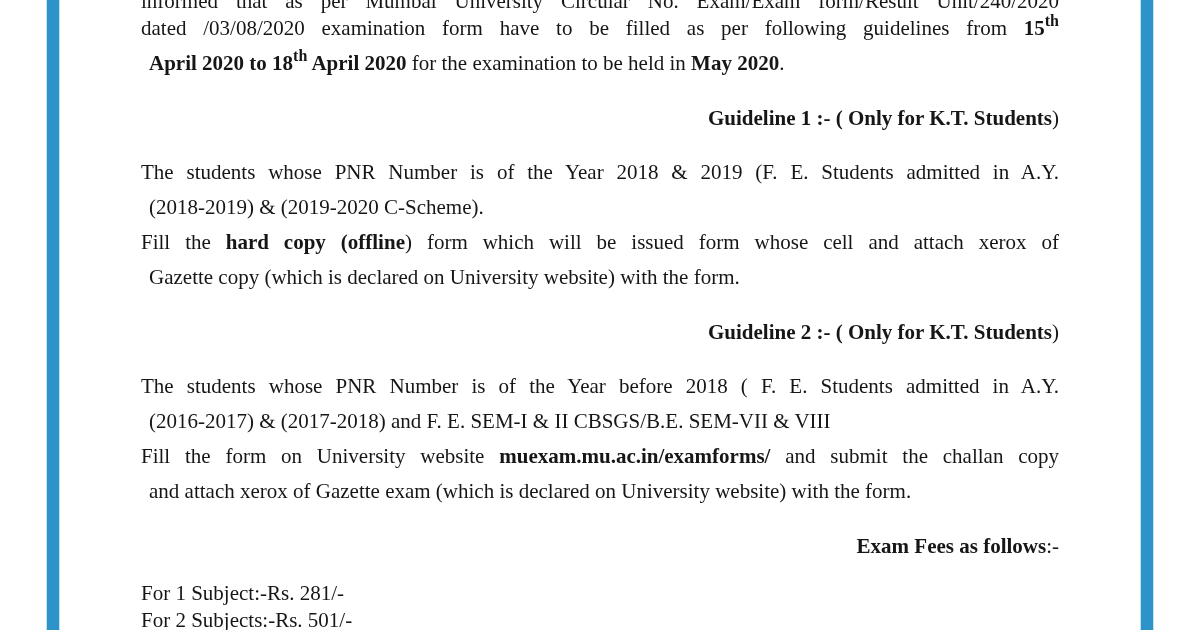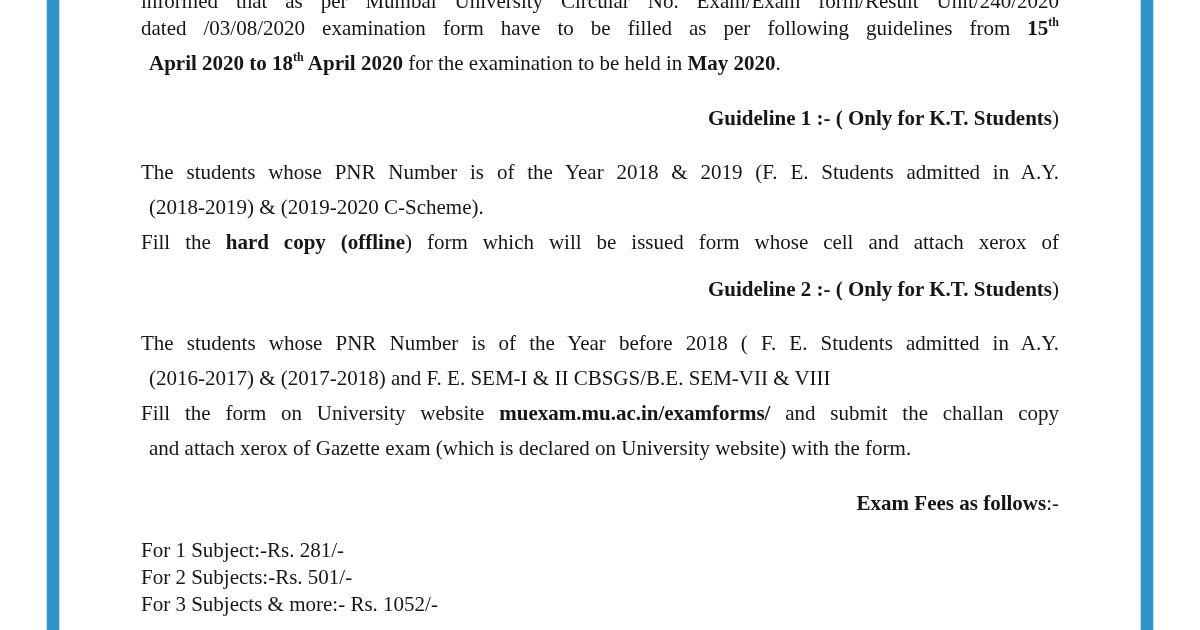--- a/index.html
+++ b/index.html
@@ -33,21 +33,21 @@
       width: 918px;
       top: -12px;
       font-family: "Liberation Serif", "DejaVu Serif", serif;
       font-size: 21px;
       line-height: 27px;
       color: #161616;
     }
     .p { margin: 8px; text-align: justify; text-align-last: left; }
     .j { text-align: justify; text-align-last: justify; display: block; }
     .b { font-weight: bold; }
-    sup { font-size: 12px; line-height: 0; vertical-align: 9px; font-weight: bold; }
+    sup { font-size: 16px; line-height: 0; vertical-align: 9px; font-weight: bold; }
     .gap-small { height: 20px; }
     .gap-med { height: 27px; }
     .gap-big { height: 27px; }
     .heading { font-weight: bold; margin: 0; text-align: right; }
     .heading .plain { font-weight: normal; }
   </style>
 </head>
 <body>
 
 <div class="page">
@@ -65,20 +65,21 @@
     <div class="gap-small"></div>
 
     <p class="heading"><span>Guideline 1 :-  ( Only for K.T. Students</span><span class="plain">)</span></p>
 
     <div class="gap-med"></div>
 
     <div>
       <span class="j">The students whose PNR Number is of the Year 2018 &amp; 2019 (F. E. Students admitted in A.Y.</span>
       <span class="p" style="display:block">(2018-2019) &amp; (2019-2020  C-Scheme).</span>
       <span class="j"><span>Fill the </span><span class="b">hard copy (offline</span><span>) form which will be issued form whose cell and attach xerox of</span></span>
+      <span class="p" style="display:block">Gazette copy (which is declared on University website) with the form.</span>
     </div>
 
     <div class="gap-small"></div>
 
     <p class="heading"><span>Guideline 2 :-  ( Only for K.T. Students</span><span class="plain">)</span></p>
 
     <div class="gap-med"></div>
 
     <div>
       <span class="j">The students whose PNR Number is of the Year before 2018 ( F. E. Students admitted in A.Y.</span>

